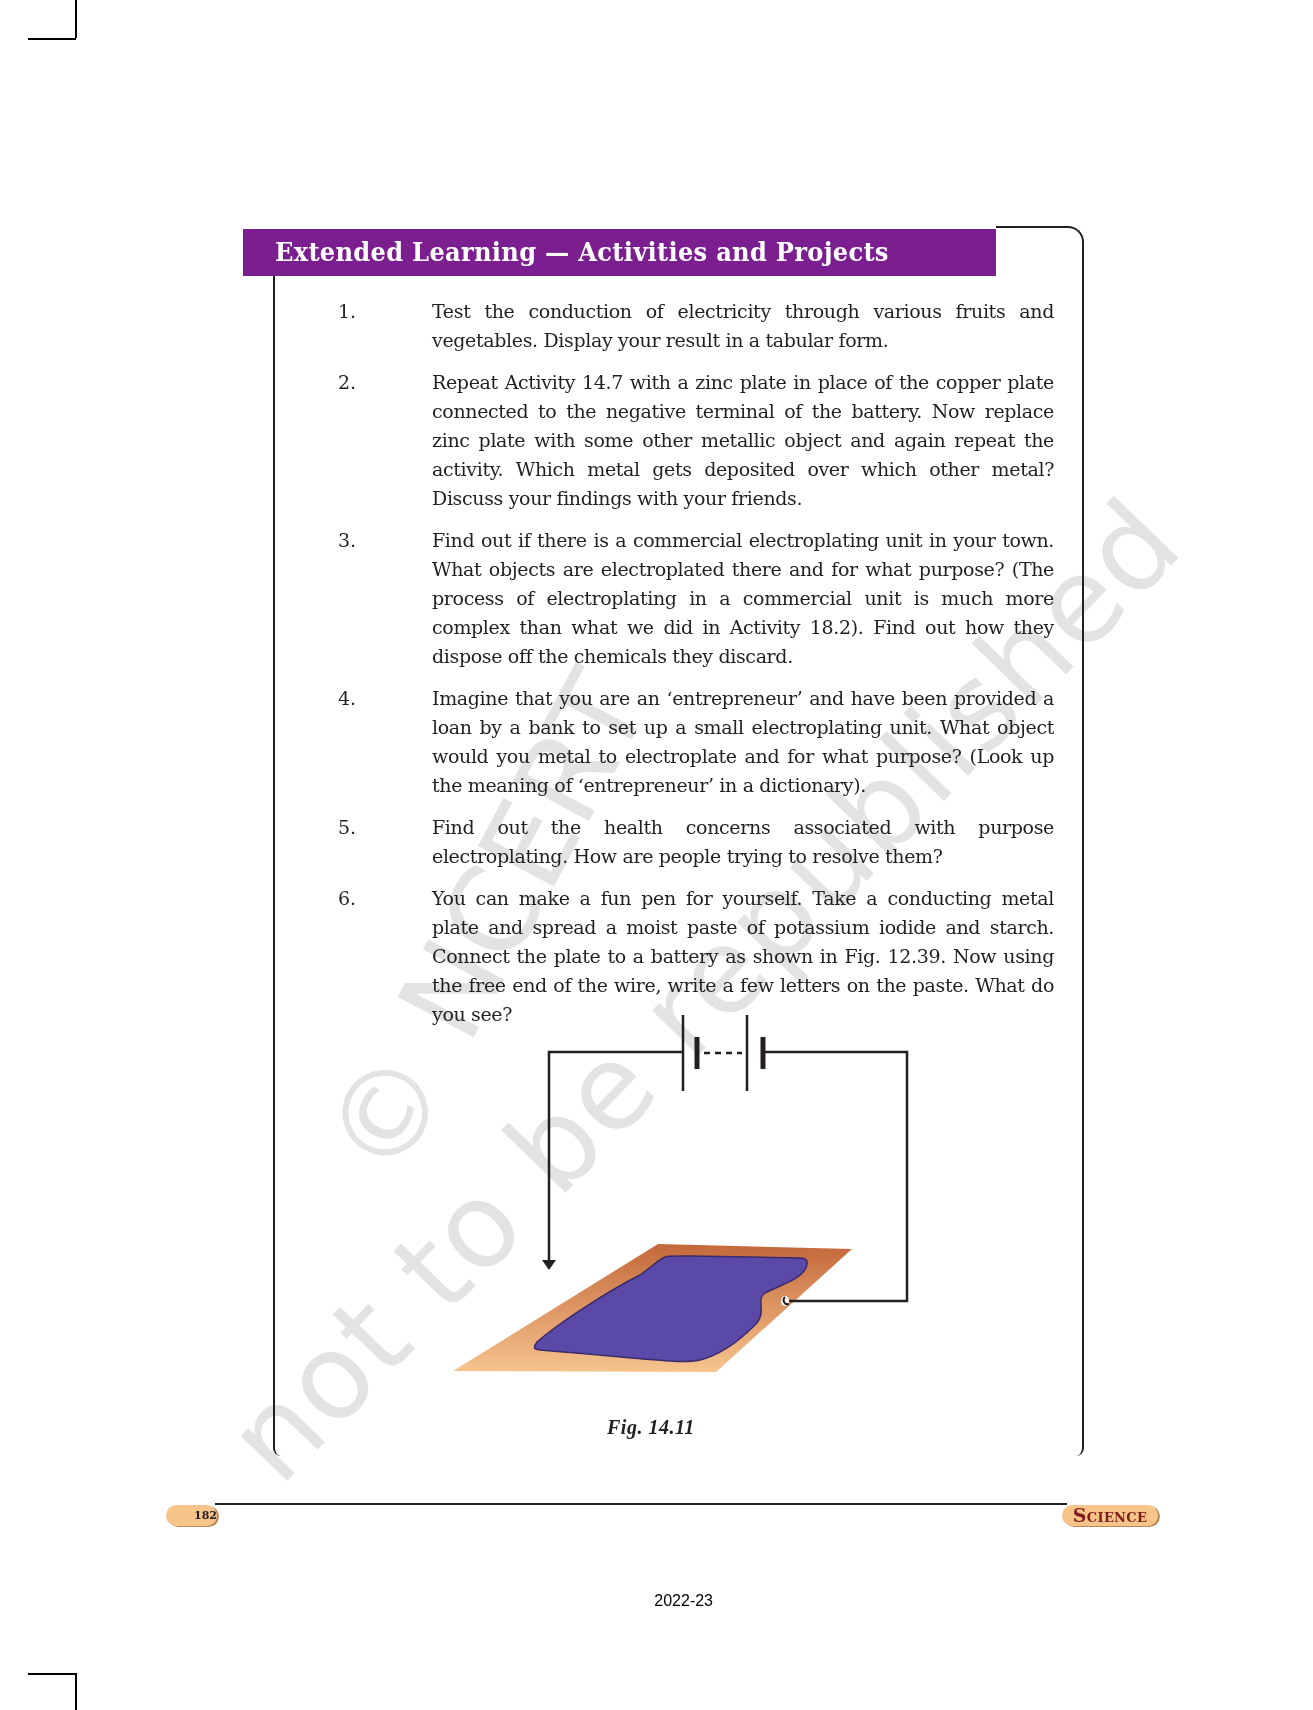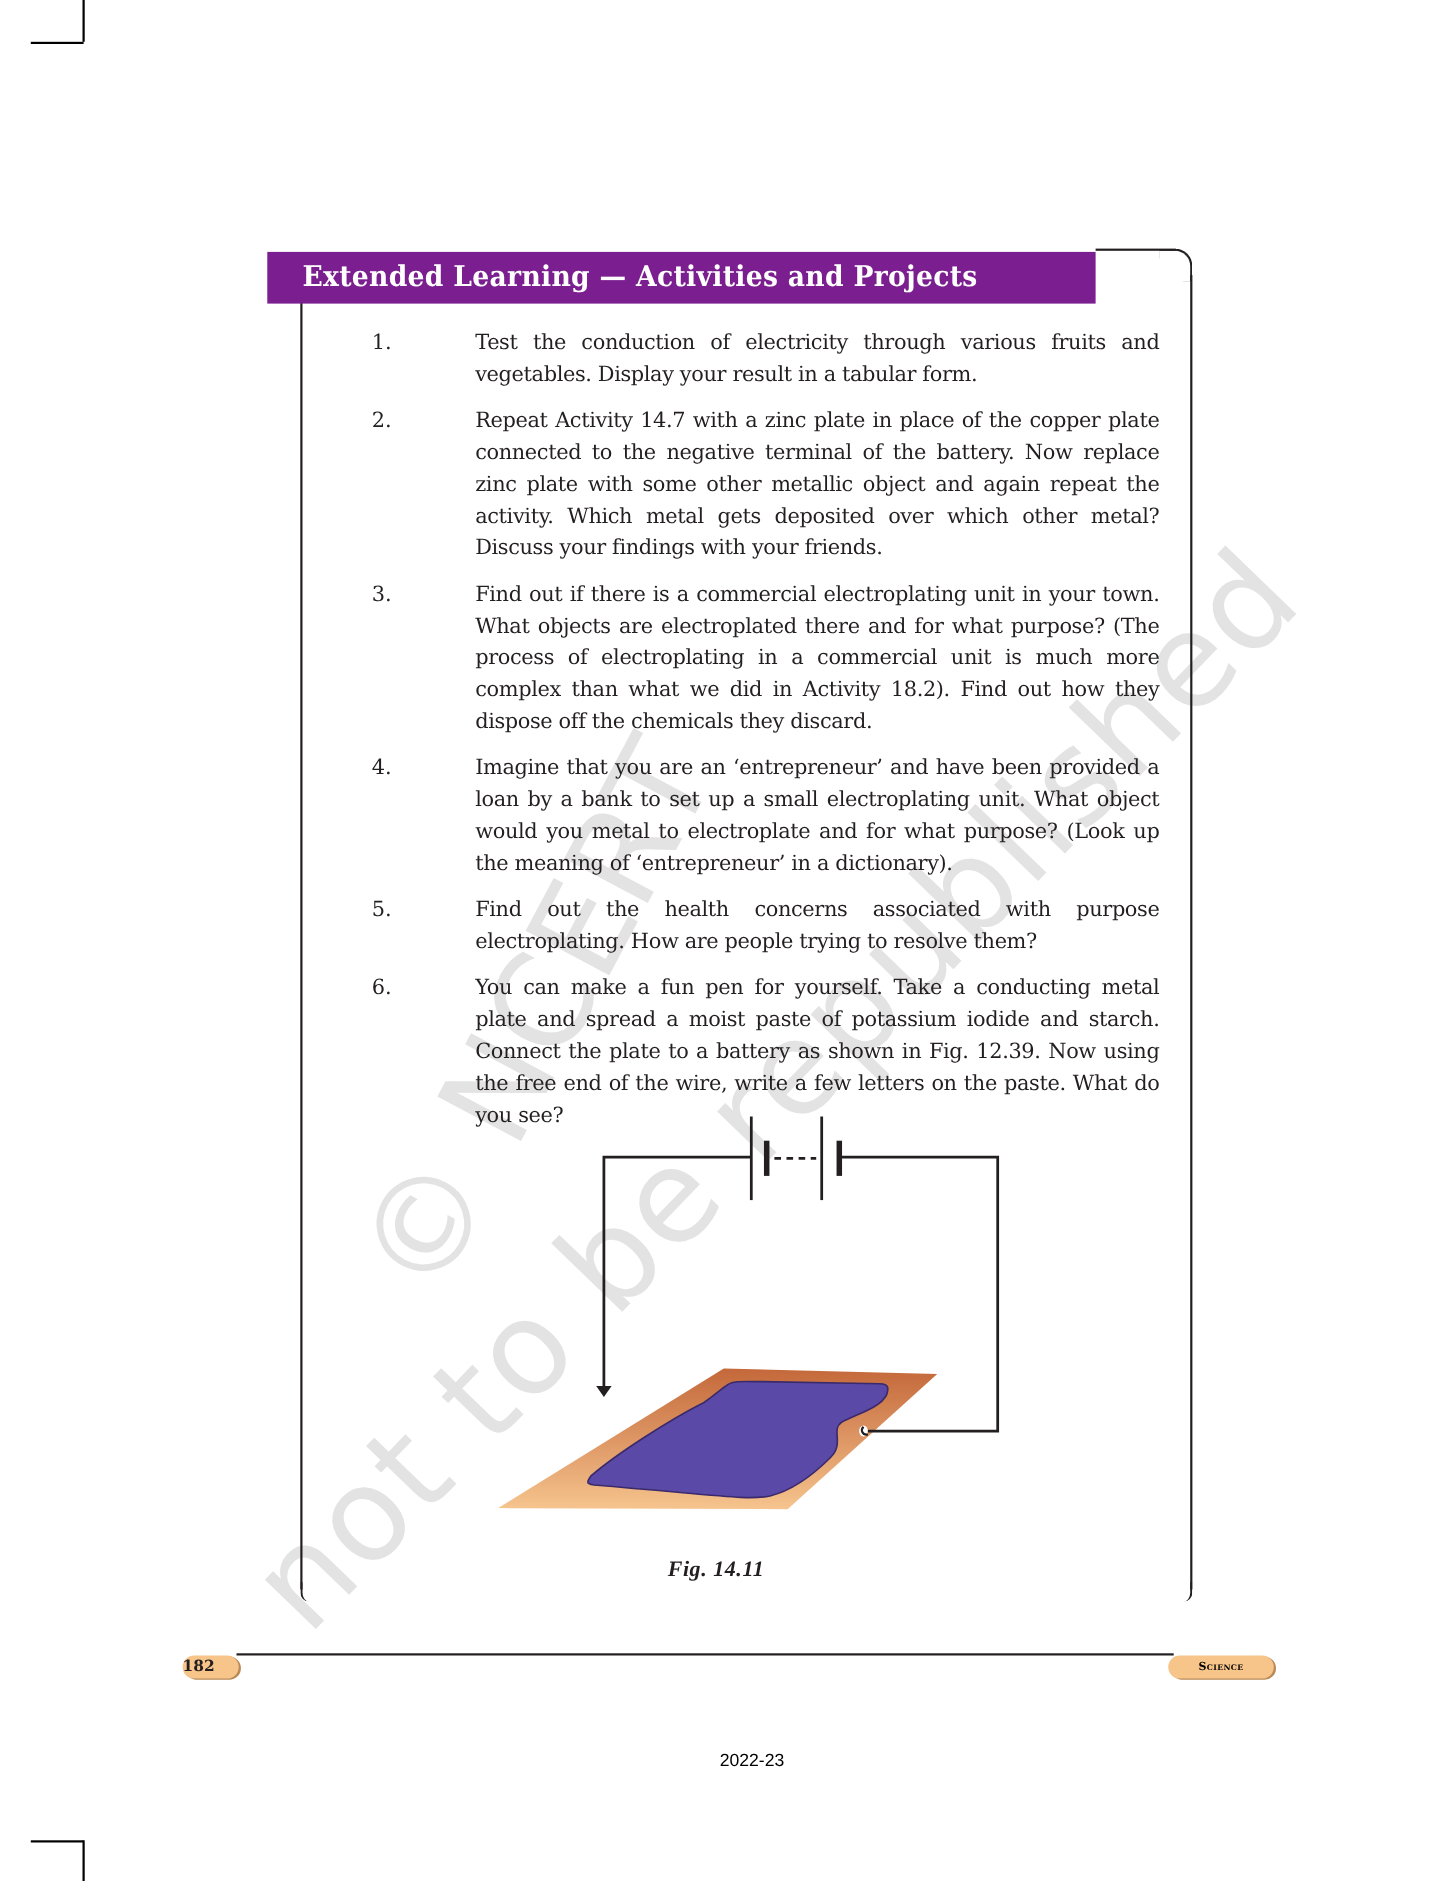--- a/index.html
+++ b/index.html
@@ -18,22 +18,22 @@
     .item { position:relative; padding-left:50px; margin-bottom:13px; font-size:19px; line-height:29px; text-align:justify; }
     .item .num { position:absolute; left:0; top:0; }
     .item .txt { display:block; letter-spacing:-0.35px; word-spacing:0px;margin-left:44px; }
 
     .watermark { position:absolute; pointer-events:none; color:#e3e3e3; font-family:"DejaVu Sans", sans-serif; font-size:120px; white-space:nowrap; transform-origin:left bottom; }
 
     .figure { position:absolute; left:440px; top:1000px; width:500px; height:380px; }
     .fig-caption { position:absolute; left:607px; top:1416px; font-family:Liberation Serif, serif; font-weight:bold; font-style:italic; font-size:20px; letter-spacing:0.5px; color:#231f20; }
 
     .footer-line { position:absolute; left:215px; top:1503px; width:852px; height:2px; background:#231f20; }
-    .page-badge { position:absolute; left:166px; top:1505px; width:51px; height:21px; border-radius:11px; background:#f7c48a; box-shadow:2px 1px 0 #b98a58; text-align:left; font-weight:bold; font-size:14px; line-height:21px; color:#231f20; }
-    .science-badge { position:absolute; left:1062px; top:1505px; width:96px; height:21px; border-radius:11px; background:#f7c48a; box-shadow:2px 1px 0 #b98a58; text-align:center; font-weight:bold; font-size:10px; line-height:21px; color:#000000; font-variant:small-caps; letter-spacing:0.3px; }
+    .page-badge { position:absolute; left:166px; top:1505px; width:51px; height:21px; border-radius:11px; background:#f7c48a; box-shadow:2px 1px 0 #b98a58; text-align:right; font-weight:bold; font-size:11px; line-height:21px; color:#231f20; }
+    .science-badge { position:absolute; left:1062px; top:1505px; width:96px; height:21px; border-radius:11px; background:#f7c48a; box-shadow:2px 1px 0 #b98a58; text-align:center; font-weight:bold; font-size:19px; line-height:21px; color:#7f1d1d; font-variant:small-caps; letter-spacing:0.3px; }
     .year { position:absolute; left:600px; top:1592px; width:113px; text-align:right; font-family:"Liberation Sans", sans-serif; font-size:16px; color:#000; }
   </style>
 </head>
 <body>
 
 <div class="crop" style="left:75px;top:0;width:1.5px;height:38px;"></div>
 <div class="crop" style="left:28px;top:38px;width:48px;height:1.5px;"></div>
 <div class="crop" style="left:28px;top:1673px;width:48px;height:1.5px;"></div>
 <div class="crop" style="left:75px;top:1673px;width:1.5px;height:37px;"></div>
 

